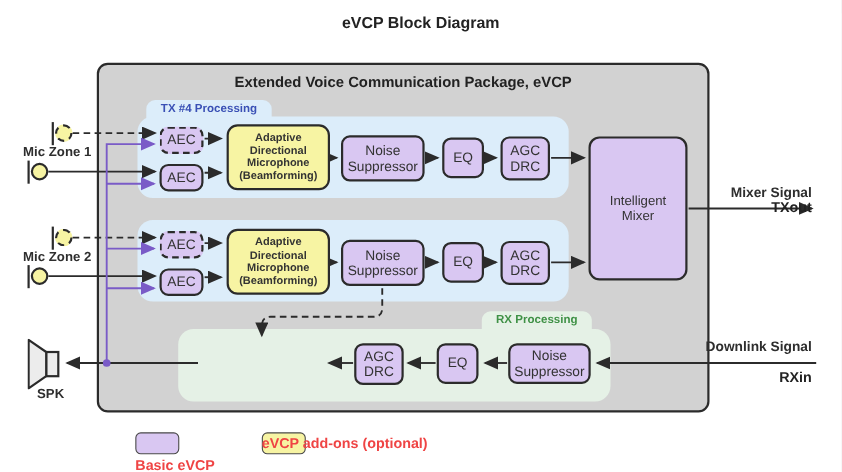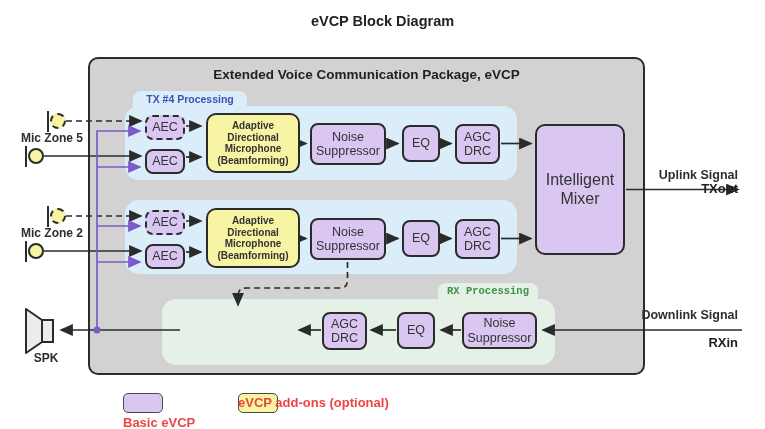--- a/index.html
+++ b/index.html
@@ -12,28 +12,28 @@
   .ctr{display:flex;align-items:center;justify-content:center;text-align:center;}
   .pre{white-space:pre-line;}
   .title{font-size:14.5px;font-weight:700;color:#222;}
   .pkg-title{font-size:13.5px;font-weight:400;color:#222;}
   .container{background:#d2d2d2;border:2.5px solid #2b2b2b;border-radius:10px;}
   .panel-tx{background:#dcedfa;border-radius:14px;}
   .panel-rx{background:#e5f1e6;border-radius:14px;}
   .tab-tx{background:#dcedfa;border-radius:8px 8px 0 0;}
   .tab-rx{background:#e5f1e6;border-radius:8px 8px 0 0;}
   .tab-label-tx{font-size:10.5px;font-weight:700;color:#3a50b5;line-height:17px;}
-  .tab-label-rx{font-size:10.5px;font-weight:700;color:#3f9146;line-height:17px;font-family:Liberation Mono, monospace;}
+  .tab-label-rx{font-size:10.5px;font-weight:700;color:#3f9146;line-height:17px;}
   .blk{border:2px solid #2b2b2b;border-radius:8px;background:#d9c7f2;line-height:1.15;}
   .blk-dashed{border-style:dashed;}
   .blk-yellow{background:#f7f4a3;border-radius:10px;}
   .fs12{font-size:12.5px;}
   .adm-text{font-size:10px;font-weight:700;}
   .ave-text{font-size:11.5px;font-weight:700;}
-  .mixer-text{font-size:16px;}
+  .mixer-text{font-size:12px;}
   .side-label{font-size:12px;font-weight:700;color:#2e2e2e;}
   .sig-label{font-size:12.5px;font-weight:700;color:#2e2e2e;text-align:right;}
   .port-label{font-size:13px;font-weight:700;color:#222;text-align:right;}
   .mic-bar{background:#2b2b2b;}
   .mic-circle{width:16px;height:16px;border-radius:50%;background:#f7f4a3;border:2px solid #2b2b2b;}
   .mic-circle.dashed{border-style:dashed;}
   .swatch{width:40px;height:20px;border:1.6px solid #4a4a4a;border-radius:5px;}
   .legend-label{font-size:13px;font-weight:700;color:#ef4444;}
 </style>
 </head>
@@ -139,35 +139,35 @@
   <div class="abs blk ctr fs12 pre" style="left:322px;top:300px;width:45px;height:38px;">AGC
 DRC</div>
   <div class="abs blk ctr fs12" style="left:397px;top:300px;width:38px;height:37px;">EQ</div>
   <div class="abs blk ctr fs12 pre" style="left:462px;top:300px;width:75px;height:37px;">Noise
 Suppressor</div>
 
   <div class="abs mic-bar" style="left:47px;top:99px;width:2px;height:21px;"></div>
   <div class="abs mic-circle dashed" style="left:50px;top:101px;"></div>
   <div class="abs mic-bar" style="left:25px;top:134px;width:2px;height:21px;"></div>
   <div class="abs mic-circle" style="left:28px;top:136px;"></div>
-  <div class="abs side-label ctr" style="left:12px;top:119px;width:80px;height:14px;">Mic Zone 5</div>
+  <div class="abs side-label ctr" style="left:12px;top:119px;width:80px;height:14px;">Mic Zone 1</div>
 
   <div class="abs mic-bar" style="left:47px;top:194px;width:2px;height:21px;"></div>
   <div class="abs mic-circle dashed" style="left:50px;top:196px;"></div>
   <div class="abs mic-bar" style="left:25px;top:229px;width:2px;height:21px;"></div>
   <div class="abs mic-circle" style="left:28px;top:231px;"></div>
   <div class="abs side-label ctr" style="left:12px;top:214px;width:80px;height:14px;">Mic Zone 2</div>
 
   <svg class="abs" style="left:25px;top:296px;" width="30" height="46" viewBox="0 0 30 46">
     <rect x="17" y="12" width="11" height="22" fill="#ececec" stroke="#2b2b2b" stroke-width="2"></rect>
     <path d="M1,1 L17,12 L17,34 L1,45 Z" fill="#ececec" stroke="#2b2b2b" stroke-width="2" stroke-linejoin="round"></path>
   </svg>
   <div class="abs side-label ctr" style="left:24px;top:339px;width:44px;height:14px;">SPK</div>
 
-  <div class="abs sig-label" style="left:598px;top:156px;width:140px;">Uplink Signal</div>
+  <div class="abs sig-label" style="left:598px;top:156px;width:140px;">Mixer Signal</div>
   <div class="abs port-label" style="left:598px;top:169px;width:140px;">TXout</div>
   <div class="abs sig-label" style="left:598px;top:296px;width:140px;">Downlink Signal</div>
   <div class="abs port-label" style="left:598px;top:323px;width:140px;">RXin</div>
 
   <div class="abs swatch" style="left:123px;top:381px;background:#d9c7f2;"></div>
   <div class="abs legend-label" style="left:123px;top:403px;">Basic eVCP</div>
   <div class="abs swatch" style="left:238px;top:381px;background:#f7f4a3;"></div>
   <div class="abs legend-label" style="left:238px;top:383px;">eVCP add-ons (optional)</div>
 
 </div>

